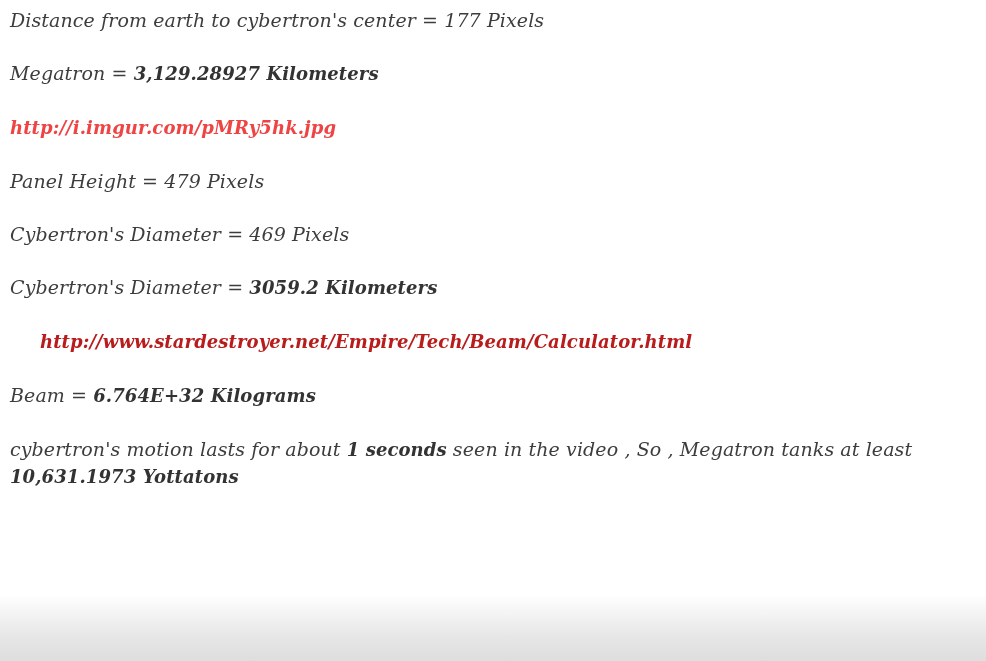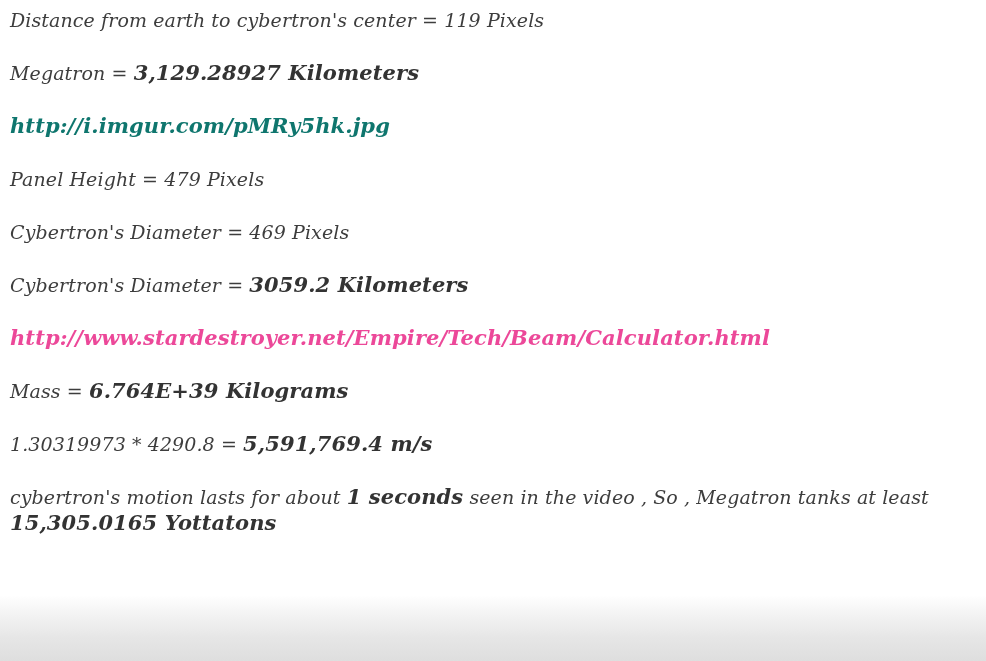--- a/index.html
+++ b/index.html
@@ -39,38 +39,37 @@
   .doc p {
     margin: 0 0 27px 0;
   }
   .doc p.spacer {
     height: 0;
     margin: 0 0 21px 0;
   }
   .seg-bold {
     font-weight: 700;
     color: #333333;
-    font-size: 21px;
+    font-size: 18px;
   }
   .seg-link {
     font-weight: 700;
     cursor: pointer;
     text-decoration: none;
   }
 </style>
 </head>
 <body>
 
 <div class="footer-strip"></div>
 
 <div class="doc" style="color: rgb(61, 61, 61);">
-    <p><span>Distance from earth to cybertron's center = 119 Pixels</span></p>
+    <p><span>Distance from earth to cybertron's center = 177 Pixels</span></p>
     <p><span>Megatron = </span><span class="seg-bold">3,129.28927 Kilometers</span></p>
-    <p><span class="seg-bold seg-link" style="color: #0f766e;">http://i.imgur.com/pMRy5hk.jpg</span></p>
+    <p><span class="seg-bold seg-link" style="color: #ef4444;">http://i.imgur.com/pMRy5hk.jpg</span></p>
     <p><span>Panel Height = 479 Pixels</span></p>
     <p><span>Cybertron's Diameter = 469 Pixels</span></p>
     <p><span>Cybertron's Diameter = </span><span class="seg-bold">3059.2 Kilometers</span></p>
-    <p><span class="seg-bold seg-link" style="color: #ec4899;">http://www.stardestroyer.net/Empire/Tech/Beam/Calculator.html</span></p>
-    <p><span>Mass = </span><span class="seg-bold">6.764E+39 Kilograms</span></p>
+    <p><span class="seg-bold seg-link" style="color: #b91c1c; margin-left: 30px;">http://www.stardestroyer.net/Empire/Tech/Beam/Calculator.html</span></p>
+    <p><span>Beam = </span><span class="seg-bold">6.764E+32 Kilograms</span></p>
     <p class="spacer"></p>
-    <p><span>1.30319973 * 4290.8 = </span><span class="seg-bold">5,591,769.4 m/s</span></p>
-    <p><span>cybertron's motion lasts for about </span><span class="seg-bold">1 seconds</span><span> seen in the video , So , Megatron tanks at least </span><span class="seg-bold">15,305.0165 Yottatons</span></p>
+    <p><span>cybertron's motion lasts for about </span><span class="seg-bold">1 seconds</span><span> seen in the video , So , Megatron tanks at least </span><span class="seg-bold">10,631.1973 Yottatons</span></p>
   </div>
 
 </body></html>

